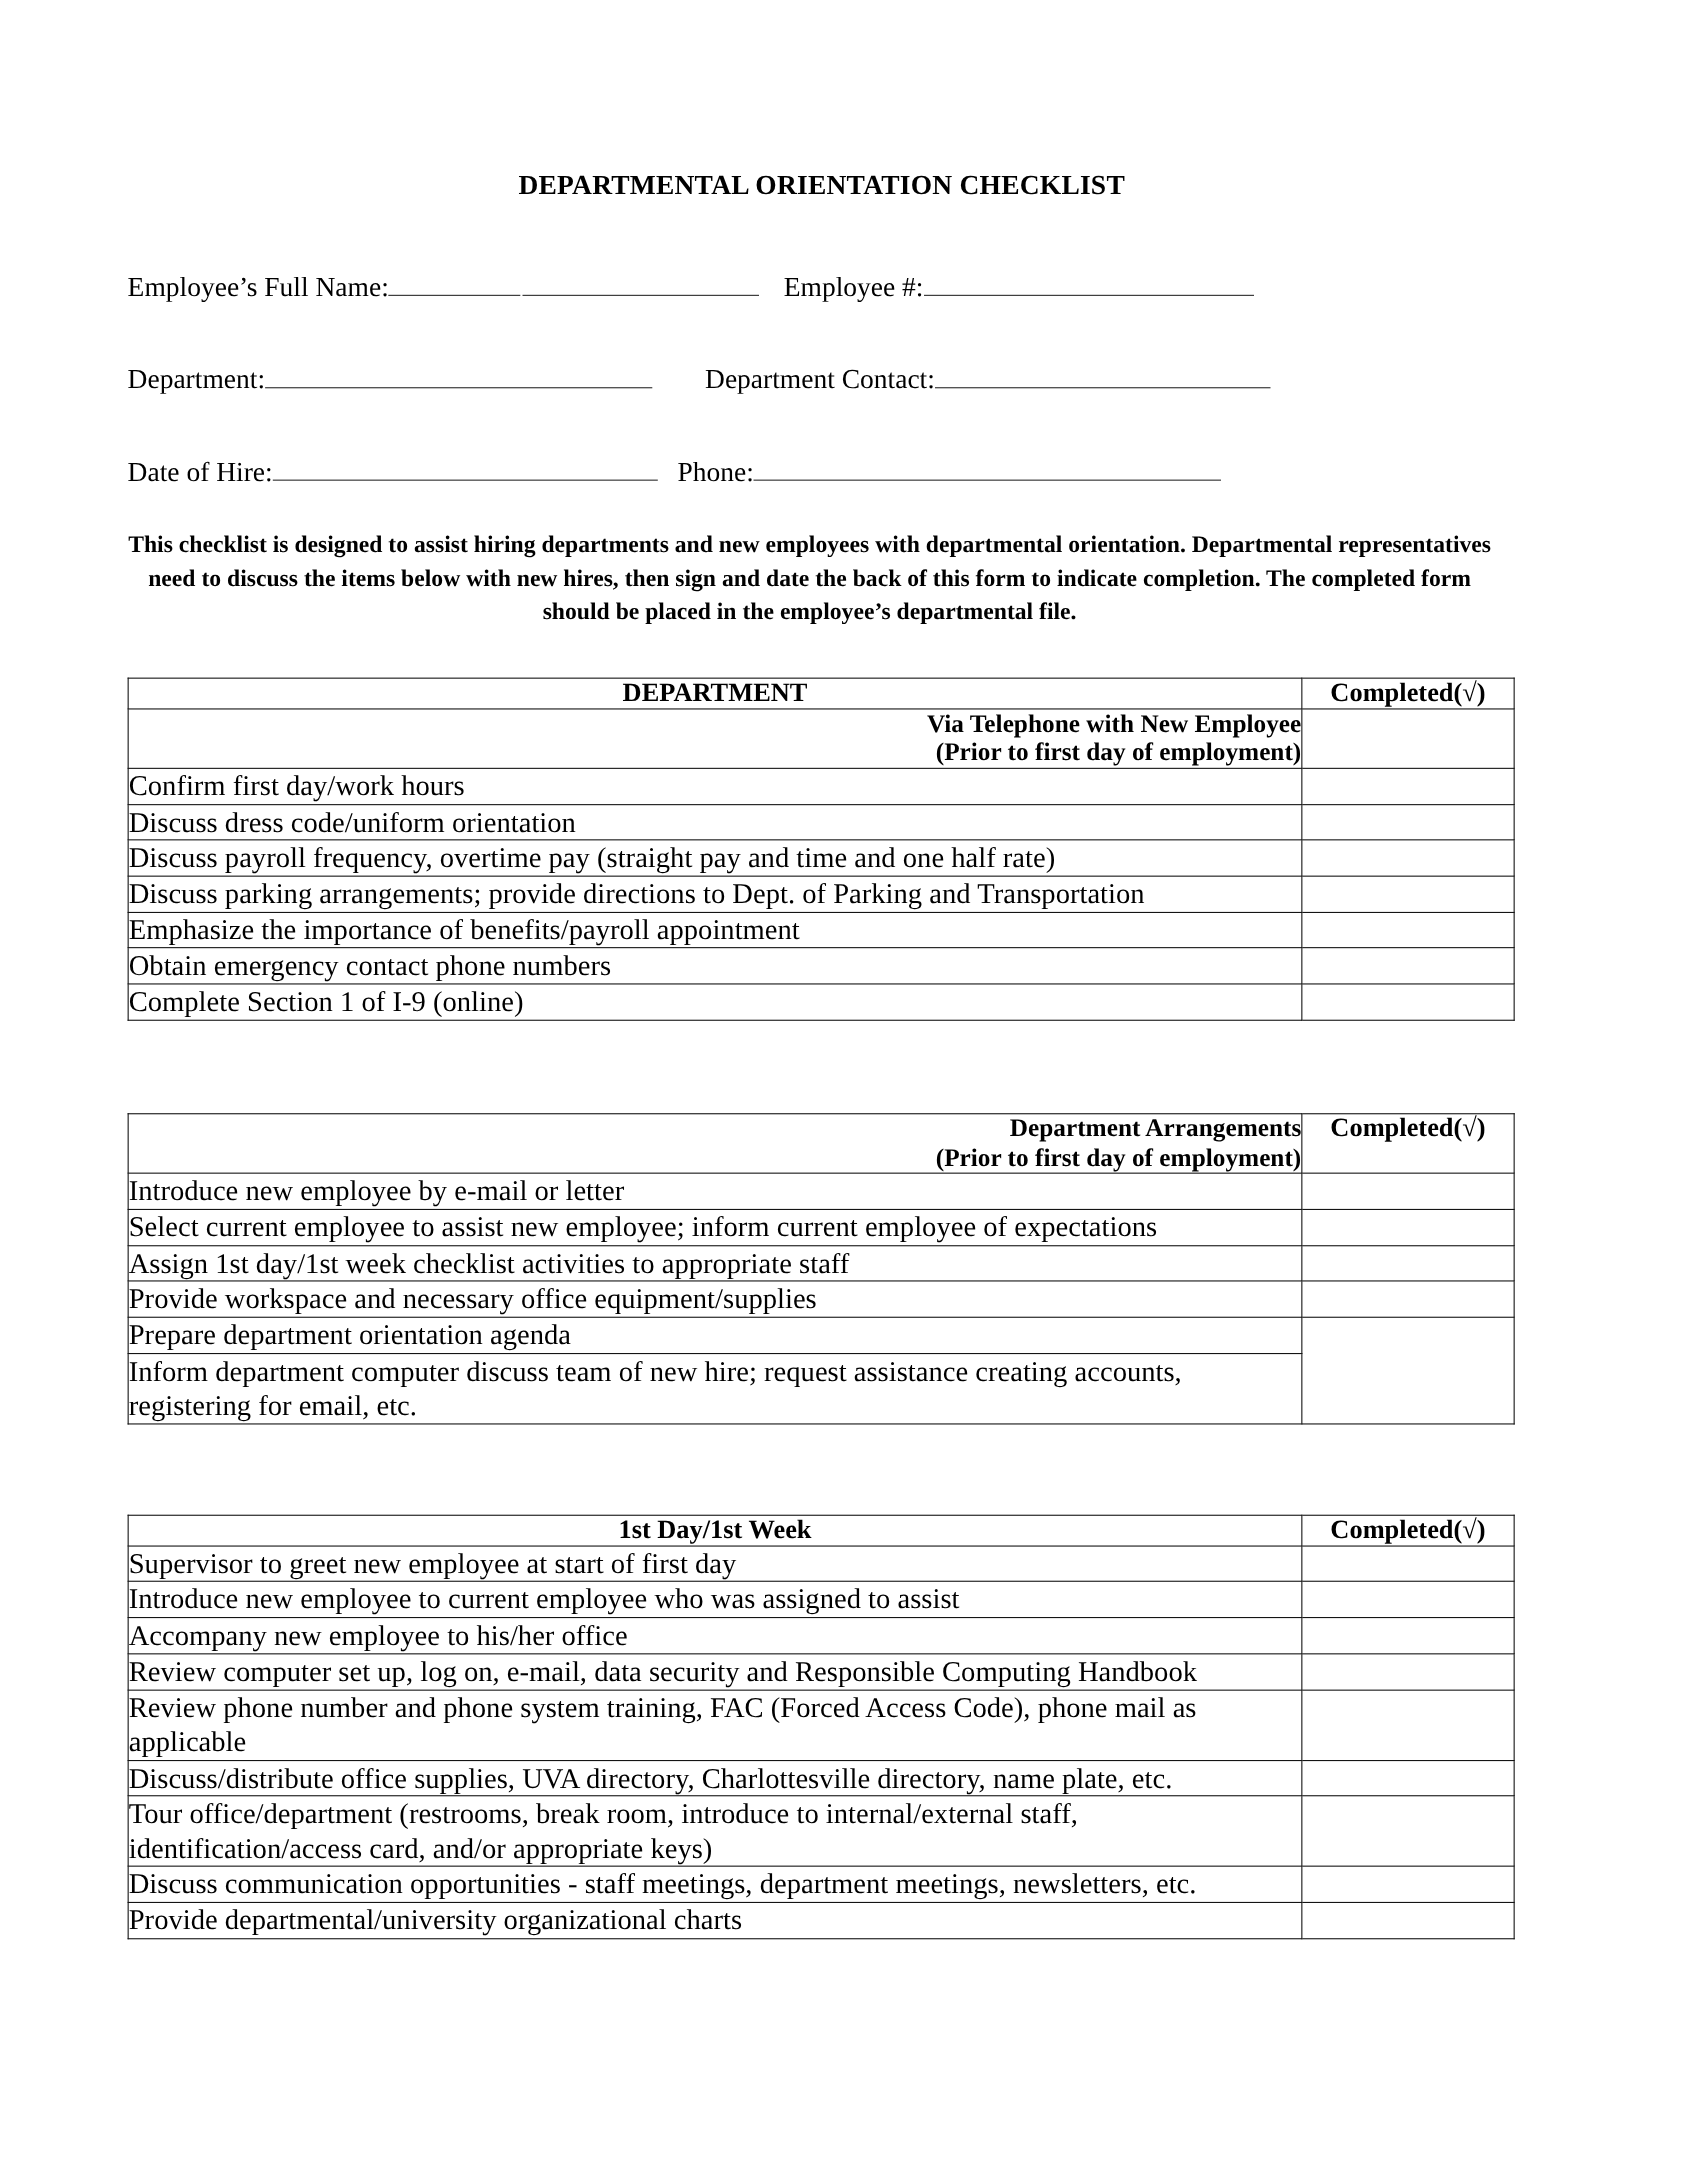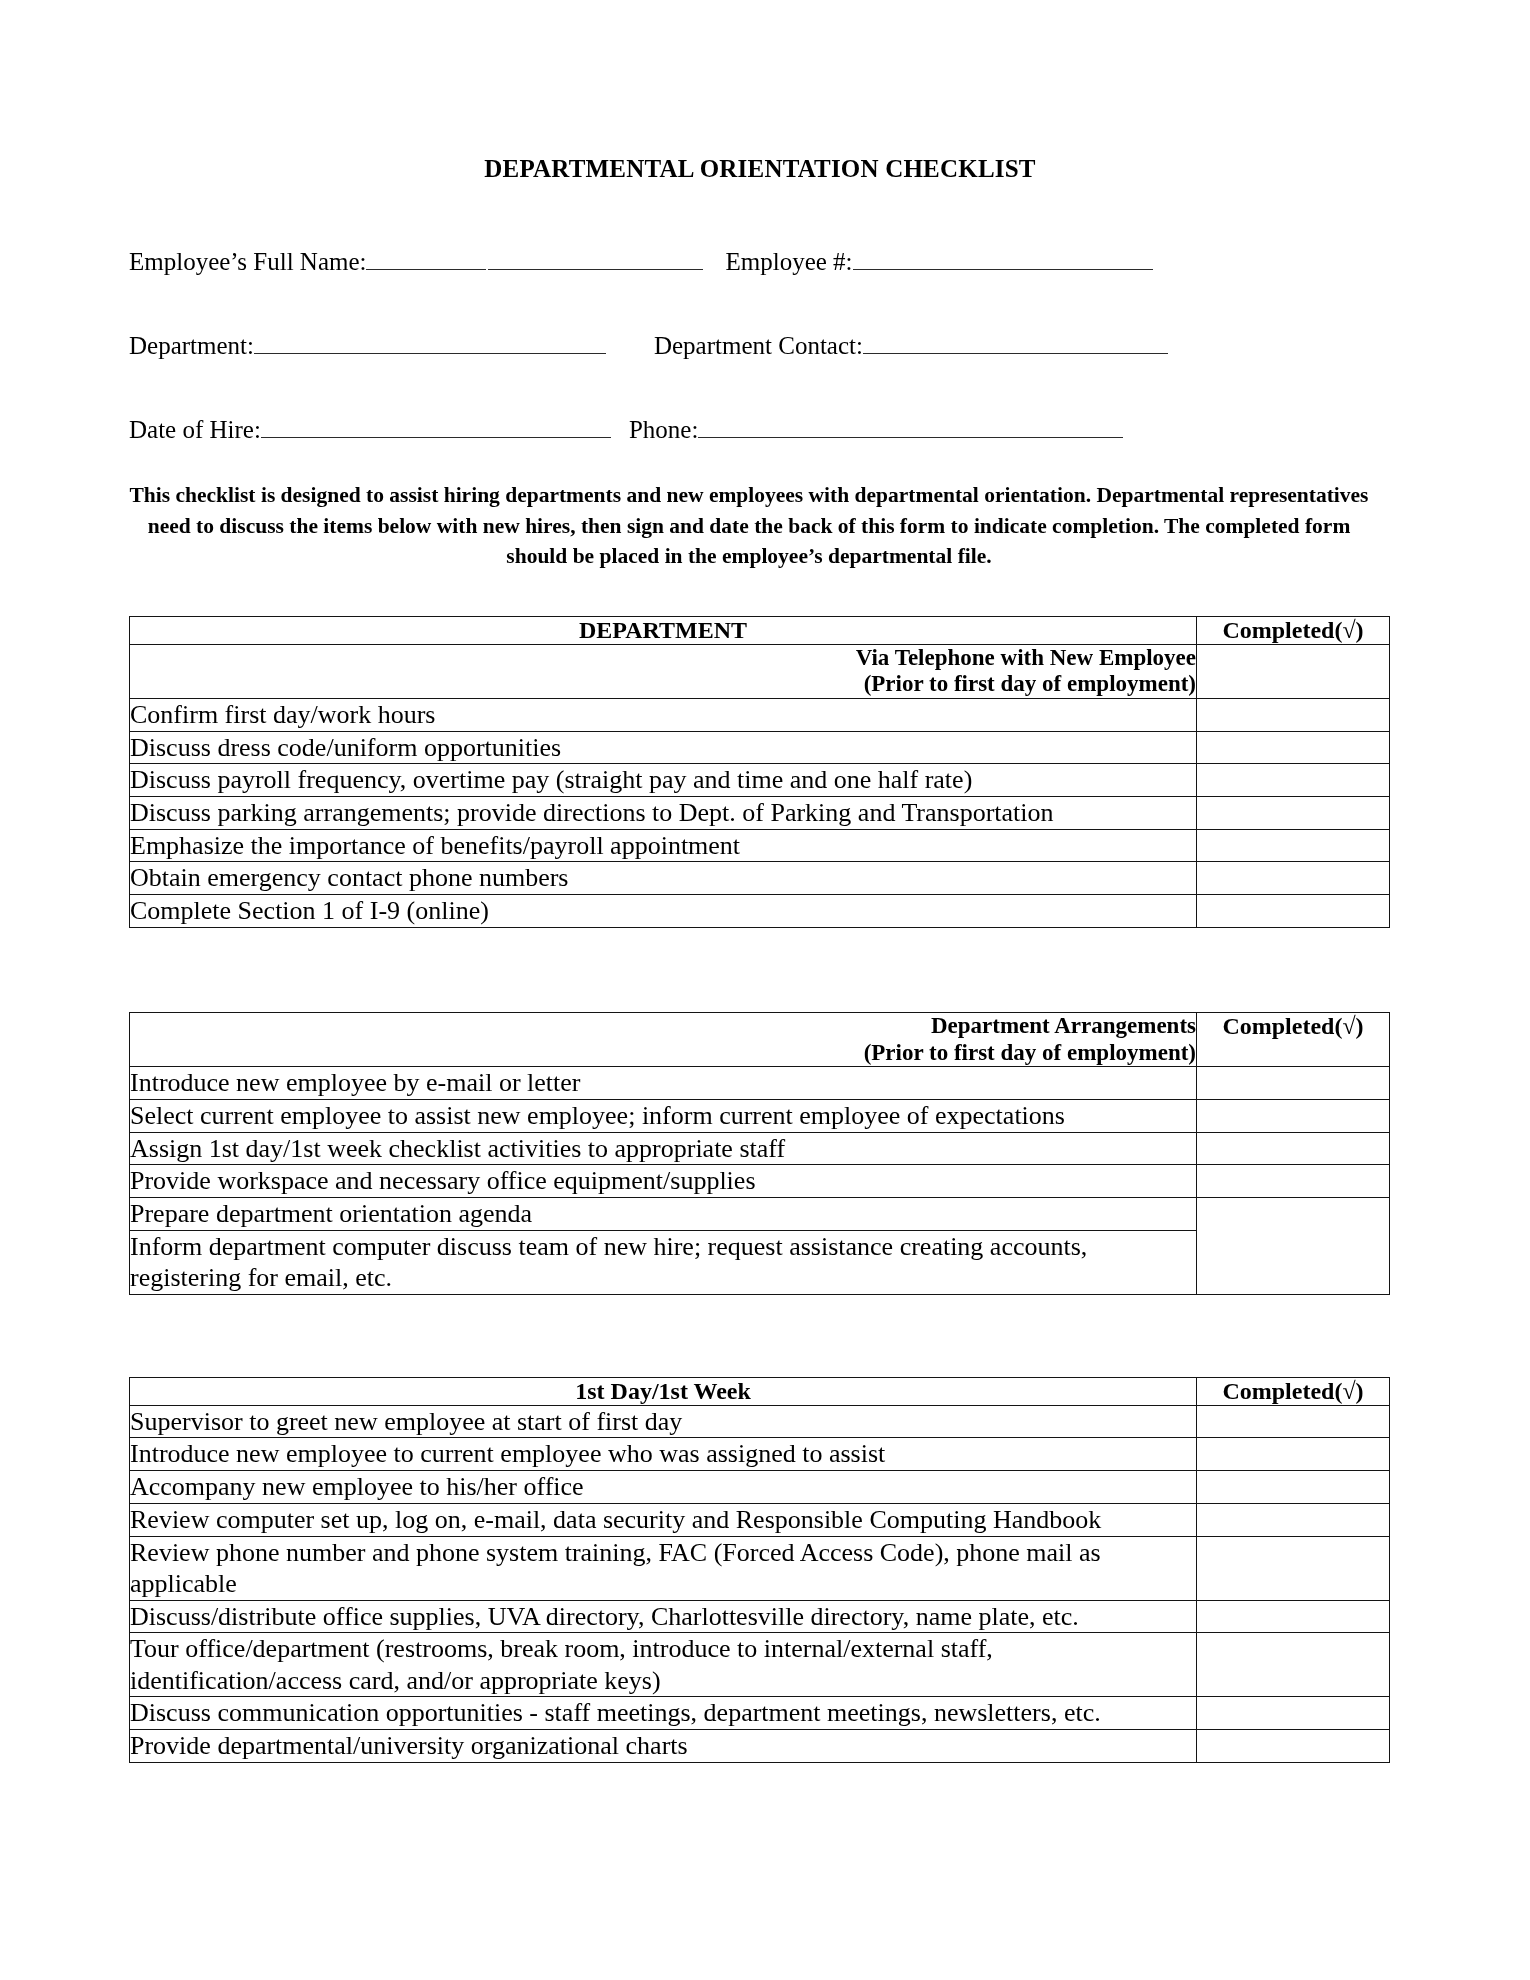--- a/index.html
+++ b/index.html
@@ -14,21 +14,21 @@
   .page {
     position: relative;
     width: 1530px;
     height: 1980px;
     background: #ffffff;
     box-sizing: border-box;
     overflow: hidden;
   }
   .content {
     position: absolute;
-    left: 129px;
+    left: 116px;
     top: 0;
     width: 1262px;
   }
 
   
   .doc-title {
     text-align: center;
     font-weight: bold;
     font-size: 25px;
     letter-spacing: 0.2px;
@@ -186,21 +186,21 @@
             <div>Via Telephone with New Employee</div>
             <div>(Prior to first day of employment)</div>
           </td>
           <td class="cell-done"></td>
         </tr>
         <tr>
           <td class="cell-item">Confirm first day/work hours</td>
           <td class="cell-done"></td>
         </tr>
         <tr>
-          <td class="cell-item">Discuss dress code/uniform opportunities</td>
+          <td class="cell-item">Discuss dress code/uniform orientation</td>
           <td class="cell-done"></td>
         </tr>
         <tr>
           <td class="cell-item">Discuss payroll frequency, overtime pay (straight pay and time and one half rate)</td>
           <td class="cell-done"></td>
         </tr>
         <tr>
           <td class="cell-item">Discuss parking arrangements; provide directions to Dept. of Parking and Transportation</td>
           <td class="cell-done"></td>
         </tr>

